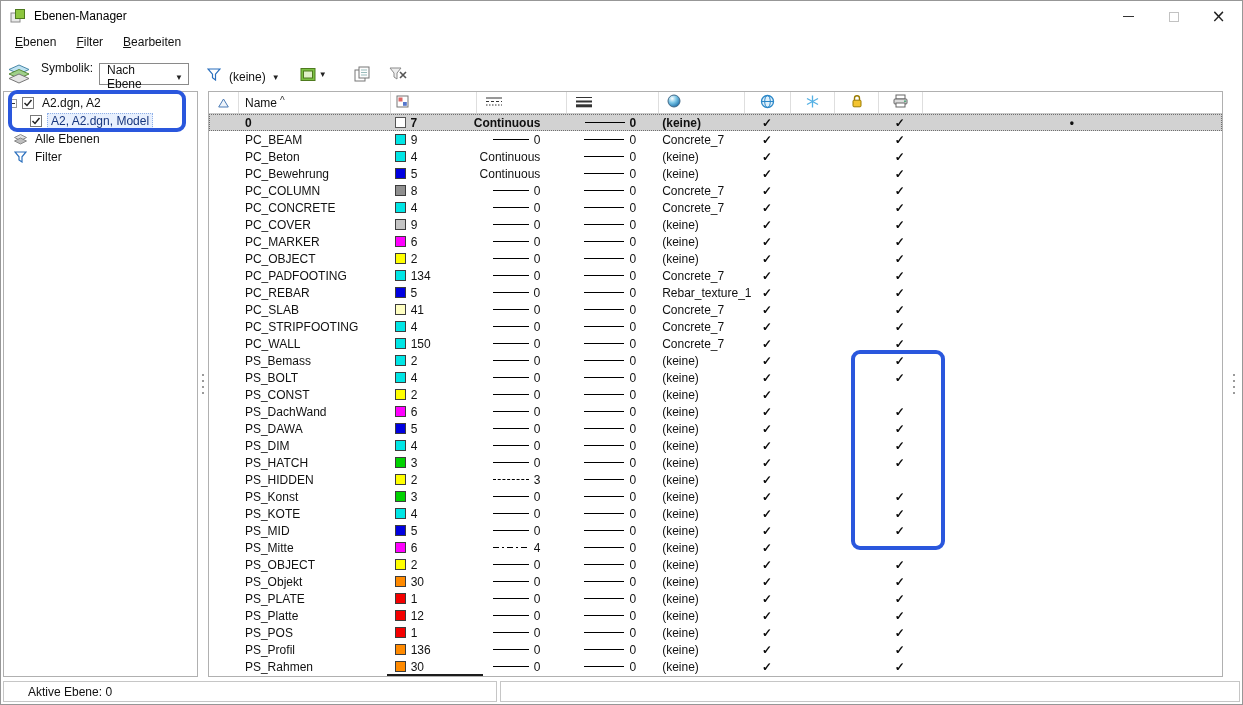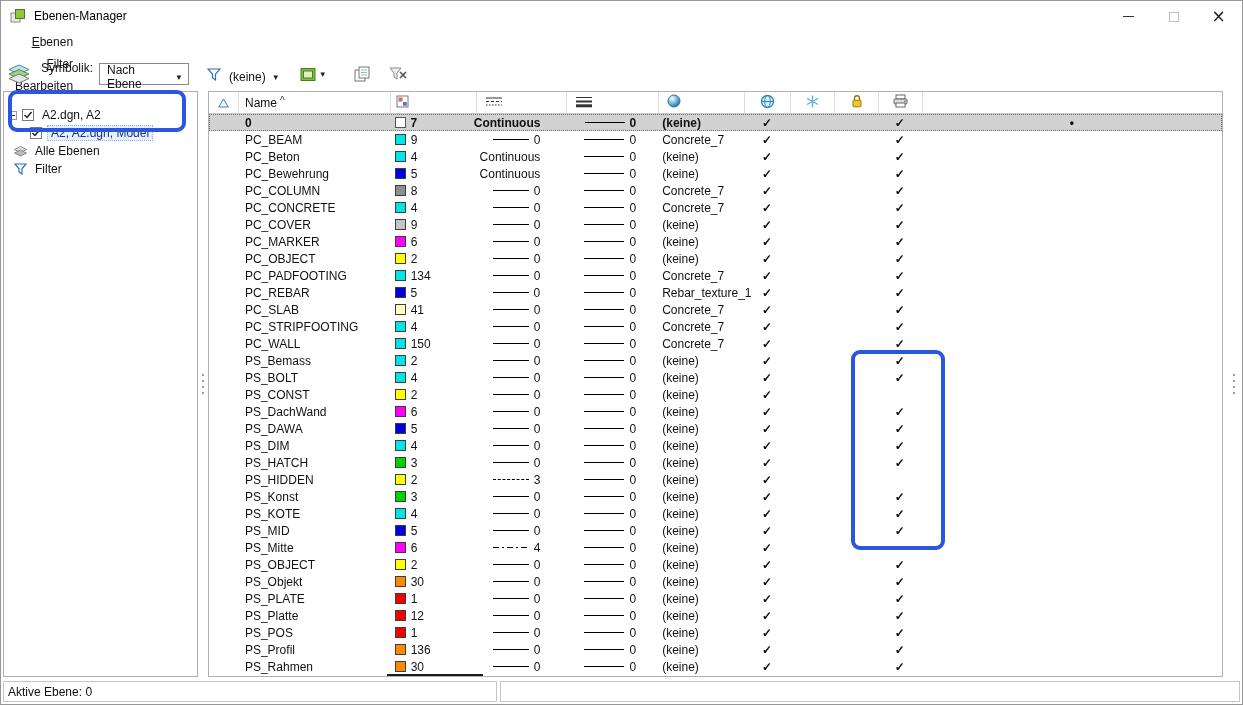--- a/index.html
+++ b/index.html
@@ -10,35 +10,35 @@
   
   .titlebar { position:absolute; left:0; top:0; right:0; height:30px; display:flex; align-items:center; padding-left:9px; gap:8px; background:#fff; }
   .title-text { font-size:12px; color:#000; }
   .win-btns { position:absolute; right:1px; top:1px; height:29px; display:flex; }
   .win-btn { width:45px; height:29px; display:flex; align-items:center; justify-content:center; background:transparent; border:none; cursor:default; }
   .win-btn .bar { width:11px; height:1px; background:#333; }
   .win-btn .box { width:10px; height:10px; border:1px solid #c2c2c2; }
   .win-btn .x { font-size:17px; line-height:1; color:#222; font-family:"DejaVu Sans",sans-serif; }
 
   
-  .menubar { position:absolute; left:4px; top:30px; height:26px; display:flex; align-items:flex-end;flex-direction:column; }
+  .menubar { position:absolute; left:4px; top:30px; height:26px; display:flex; align-items:flex-start; }
   .menu-item { padding:4px 10px; cursor:default; }
 
   
   .toolbar { position:absolute; left:0; top:56px; right:0; height:34px; display:flex; align-items:center; padding-left:6px; }
   .tb-icon { display:flex; align-items:center; justify-content:center; }
   .tb-label { margin:0 6px 12px 10px; }
   .dropdown { height:22px; border:1px solid #8a8a8a; background:#fff; display:flex; align-items:center; padding:6px 5px 0 7px; gap:12px; cursor:default; }
   .dropdown.flat { border-color:transparent; gap:6px; }
   .caret { font-size:8px; color:#222; }
   .tb-gap { width:18px; }
   .tb-btn { background:transparent; border:1px solid transparent; height:26px; display:flex; align-items:center; justify-content:center; padding:0 5px; gap:3px; }
 
   
-  .tree-panel { position:absolute; left:2px; top:90px; width:195px; height:586px; border:1px solid #b0b0b0; background:#fff; padding-top:14px; }
+  .tree-panel { position:absolute; left:2px; top:90px; width:195px; height:586px; border:1px solid #b0b0b0; background:#fff; padding-top:2px; }
   .tree-item { height:18px; display:flex; align-items:center; gap:5px; white-space:nowrap; cursor:default; }
   .tree-item .lbl { padding:0 3px; }
   .tree-item.sel .lbl { background:#e8f0fe; color:#16357d; border:1px dotted #8fb0e8; }
 
   
   .v-splitter { position:absolute; top:90px; height:586px; display:flex; flex-direction:column; align-items:center; justify-content:center; gap:4px; }
   .v-splitter .dot { width:2px; height:2px; background:#9a9a9a; }
   .split-left { left:198px; width:8px; }
   .split-right { left:1227px; width:12px; }
 
@@ -68,21 +68,21 @@
   .swatch { width:11px; height:11px; border:1px solid #3c3c3c; display:inline-block; flex:none; }
   .line { width:36px; height:0; border-top:1px solid #000; display:inline-block; }
   .line.wide { width:40px; }
   .lp-dashed { border-top-style:dashed; }
   .lp-dashdot { border-top:none; height:1px; background:repeating-linear-gradient(90deg,#000 0 6px,transparent 6px 9px,#000 9px 11px,transparent 11px 14px); }
   .check { font-size:12px; font-weight:700; color:#0a0a0a; }
   .partial-row { position:absolute; background:#1c1c1c; }
 
   
   .statusbar { position:absolute; left:0; right:0; top:679px; height:24px; display:flex; gap:3px; padding:1px 2px 0 2px; }
-  .status-cell { border:1px solid #c6c6c6; display:flex; align-items:center; padding-left:4px; height:21px; white-space:nowrap; overflow:hidden; }
+  .status-cell { border:1px solid #c6c6c6; display:flex; align-items:center; padding-left:24px; height:21px; white-space:nowrap; overflow:hidden; }
   .sc1 { width:494px; }
   .sc2 { width:726px; }
   .sc3 { flex:1; }
 
   
   .markup-box { position:absolute; border:4px solid #2a57dd; border-radius:9px; z-index:40; pointer-events:none; }
   .mk1 { left:7px; top:89px; width:178px; height:42px; }
   .mk2 { left:850px; top:349px; width:94px; height:200px; }
 </style>
 </head>

